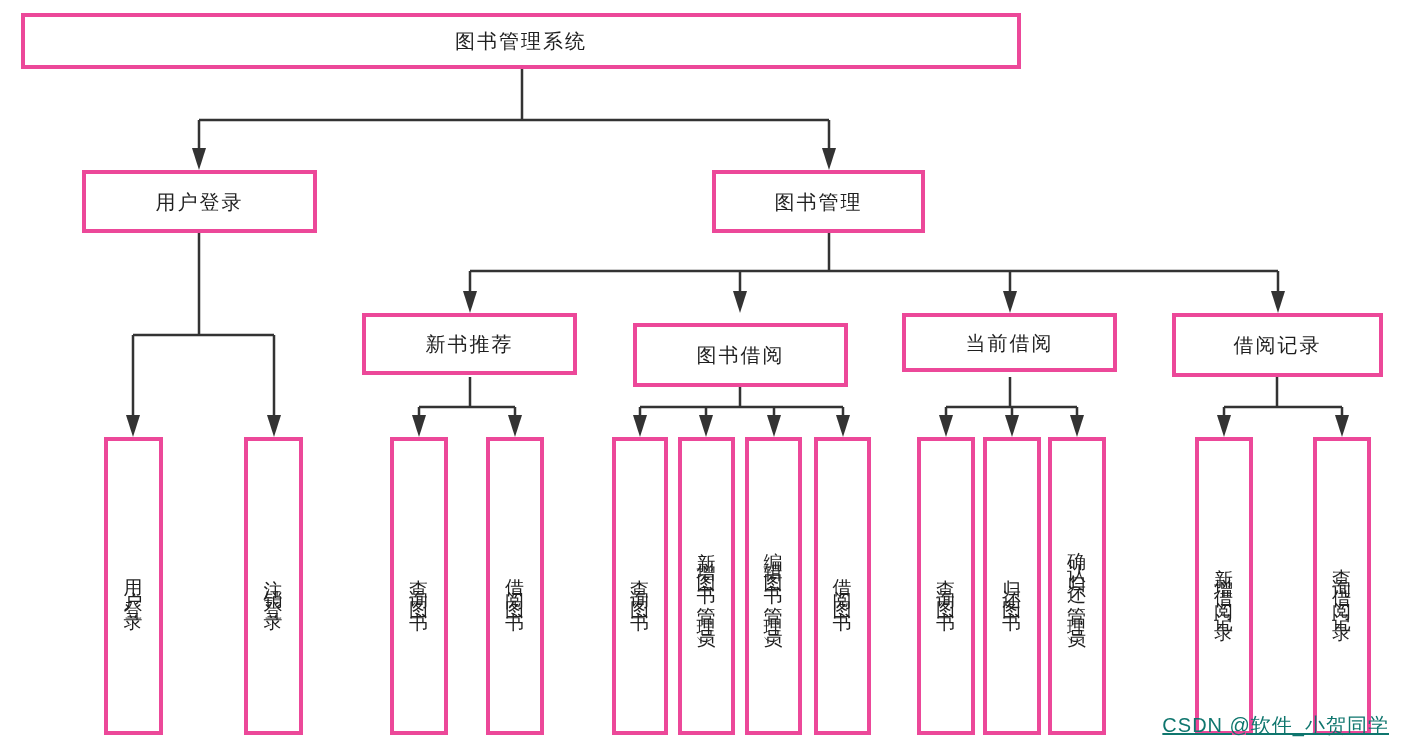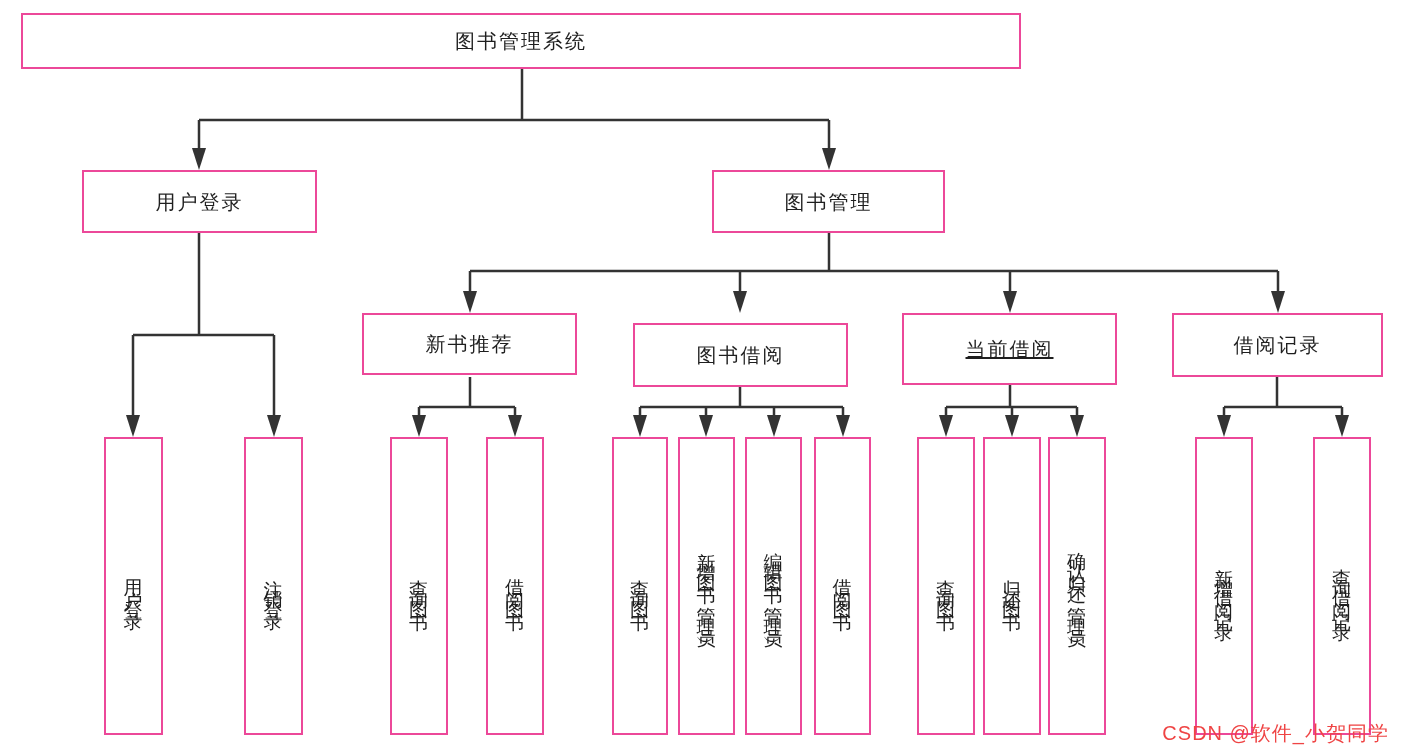--- a/index.html
+++ b/index.html
@@ -18,21 +18,21 @@
     background: #ffffff;
   }
   #wires {
     position: absolute;
     left: 0; top: 0;
     z-index: 0;
   }
   .node {
     position: absolute;
     box-sizing: border-box;
-    border: 2px solid #ec4899;
+    border: 4px solid #ec4899;
     background: #ffffff;
     color: #1f1f1f;
     display: flex;
     align-items: center;
     justify-content: center;
     z-index: 1;
   }
   .h-node {
     font-size: 20px;
     letter-spacing: 2px;
@@ -41,26 +41,27 @@
   .leaf {
     font-size: 19px;
     writing-mode: vertical-rl;
     text-orientation: mixed;
     letter-spacing: 11px;
     line-height: 1;
   }
   .watermark {
     position: absolute;
     right: 16px;
-    bottom: 0;
+    bottom: 8px;
     font-size: 20px;
-    color: #ef4444;
+    color: #0f766e;
     letter-spacing: 1px;
     z-index: 2;
     white-space: nowrap;
+    text-decoration: underline;
   }
 </style>
 </head>
 <body>
 
 <div id="canvas">
 
   <svg id="wires" width="1405" height="747" viewBox="0 0 1405 747">
     <g stroke="#333333" stroke-width="2.5" fill="none">
 
@@ -104,25 +105,25 @@
       <polygon points="1070,415 1084,415 1077,437"></polygon>
 
       <polygon points="1217,415 1231,415 1224,437"></polygon>
       <polygon points="1335,415 1349,415 1342,437"></polygon>
     </g>
   </svg>
 
   <div class="node h-node" style="left:21px; top:13px; width:1000px; height:56px;">图书管理系统</div>
 
   <div class="node h-node" style="left:82px; top:170px; width:235px; height:63px;">用户登录</div>
-  <div class="node h-node" style="left:712px; top:170px; width:233px; height:63px;">图书管理</div>
+  <div class="node h-node" style="left:712px; top:170px; width:213px; height:63px;">图书管理</div>
 
   <div class="node h-node" style="left:362px; top:313px; width:215px; height:62px;">新书推荐</div>
   <div class="node h-node" style="left:633px; top:323px; width:215px; height:64px;">图书借阅</div>
-  <div class="node h-node" style="left:902px; top:313px; width:215px; height:72px;text-decoration:underline;">当前借阅</div>
+  <div class="node h-node" style="left:902px; top:313px; width:215px; height:59px;">当前借阅</div>
   <div class="node h-node" style="left:1172px; top:313px; width:211px; height:64px;">借阅记录</div>
 
   <div class="node leaf" style="left:104px; top:437px; width:59px; height:298px;">用户登录</div>
   <div class="node leaf" style="left:244px; top:437px; width:59px; height:298px;">注销登录</div>
 
   <div class="node leaf" style="left:390px; top:437px; width:58px; height:298px;">查询图书</div>
   <div class="node leaf" style="left:486px; top:437px; width:58px; height:298px;">借阅图书</div>
 
   <div class="node leaf" style="left:612px; top:437px; width:56px; height:298px;">查询图书</div>
   <div class="node leaf" style="left:678px; top:437px; width:57px; height:298px;">新增图书（管理员）</div>

